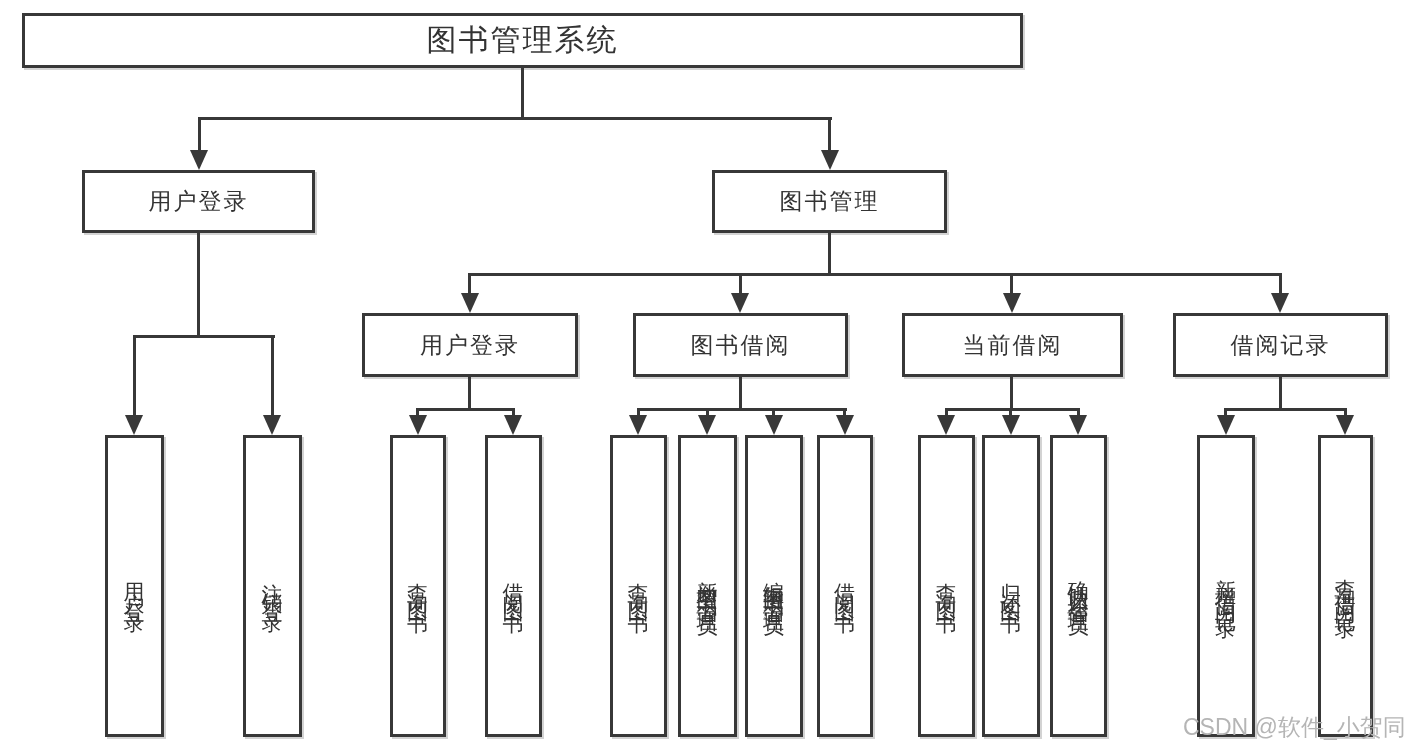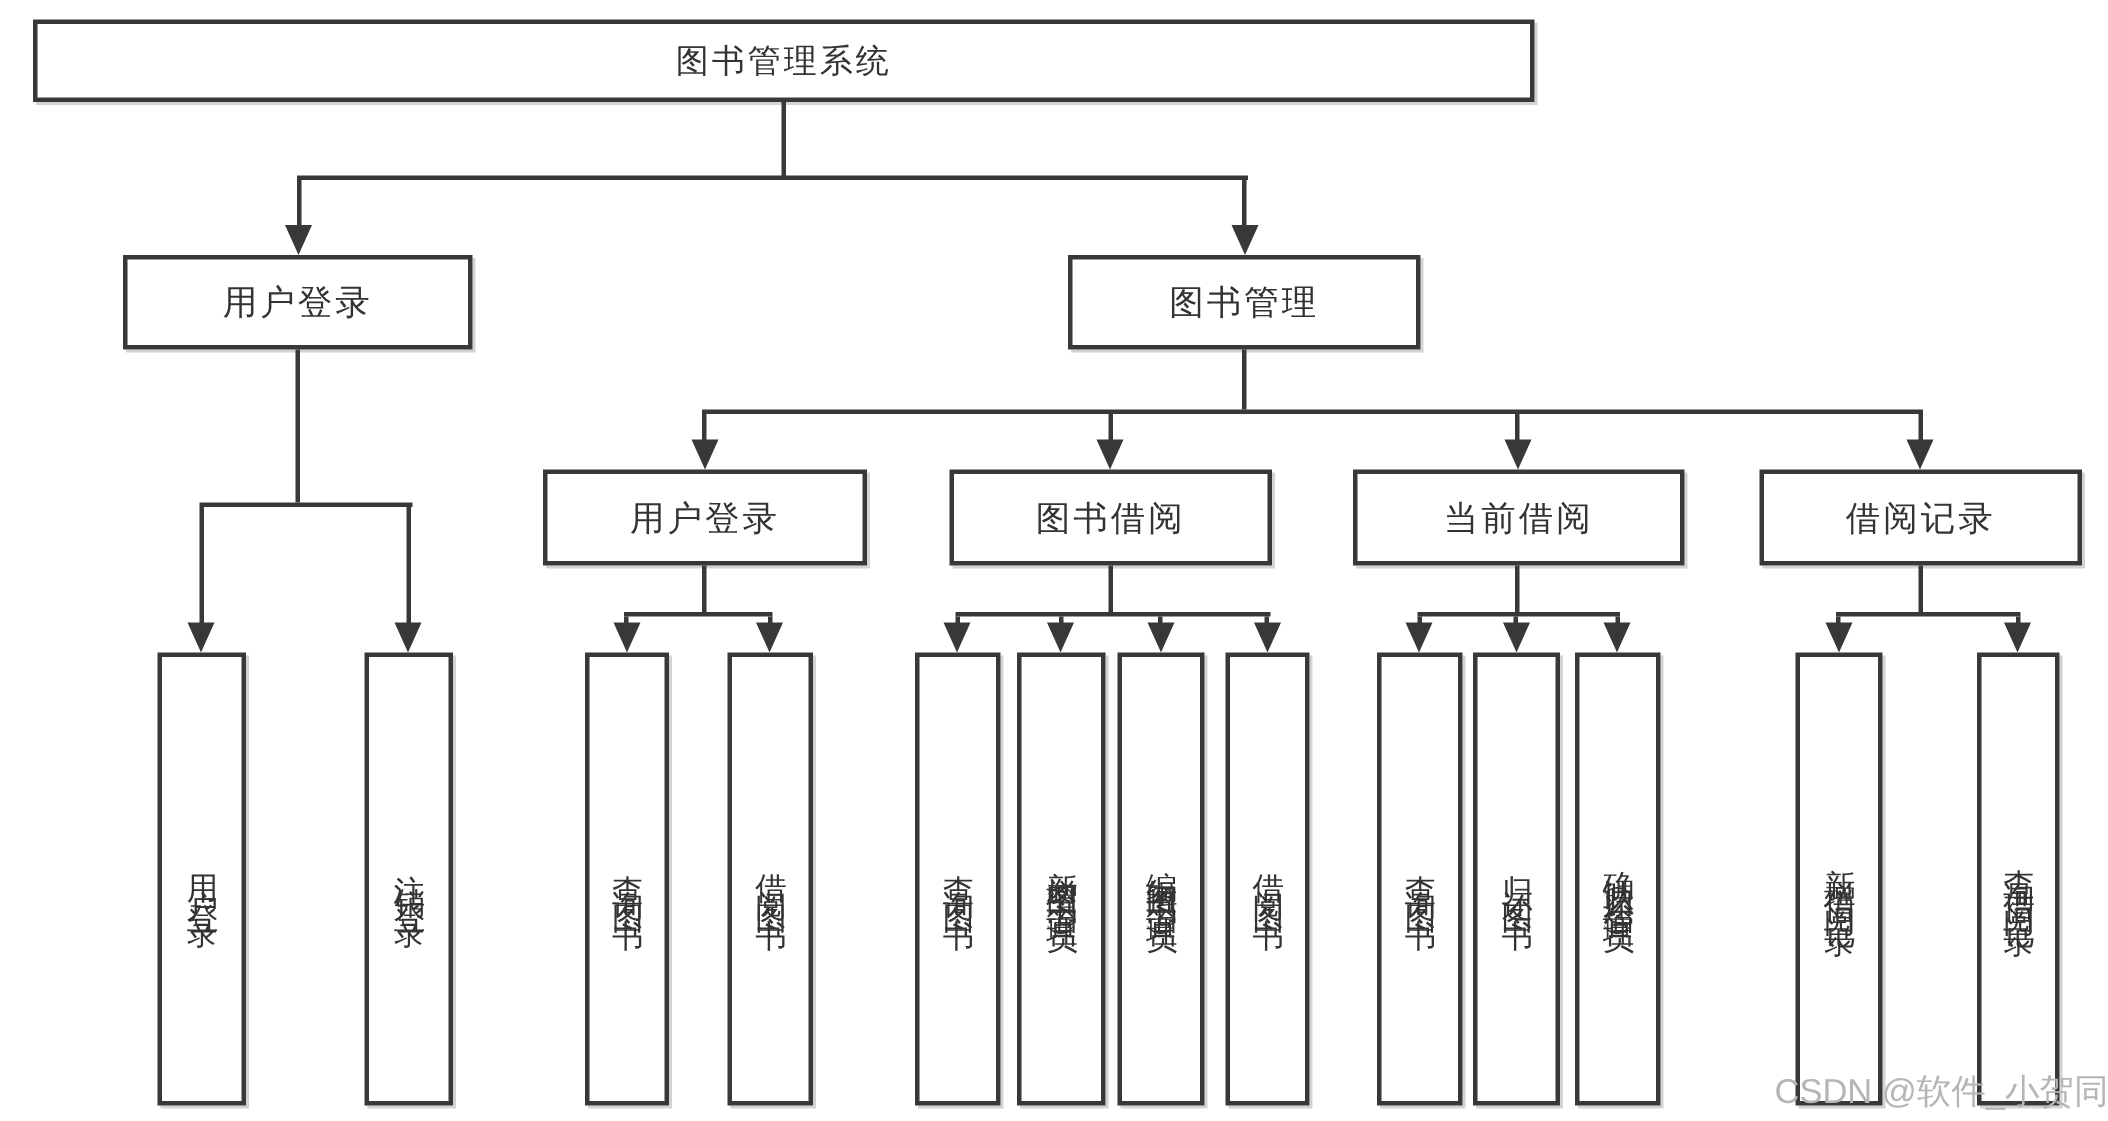--- a/index.html
+++ b/index.html
@@ -23,21 +23,21 @@
     align-items: center;
     justify-content: center;
     box-shadow: 2px 2px 0 rgba(130,130,130,0.35);
   }
   .hlabel {
     color: var(--color-text, #333333);
     font-size: 23px;
     letter-spacing: 2px;
     white-space: nowrap;
   }
-  .root-label { font-size: 22px; }
+  .root-label { font-size: 30px; }
   .vtext {
     writing-mode: vertical-rl;
     text-orientation: mixed;
     color: var(--color-text, #333333);
     font-size: 21px;
     letter-spacing: 10px;
     line-height: 1;
     white-space: nowrap;
   }
   .vtext--mid   { letter-spacing: 8px; }

